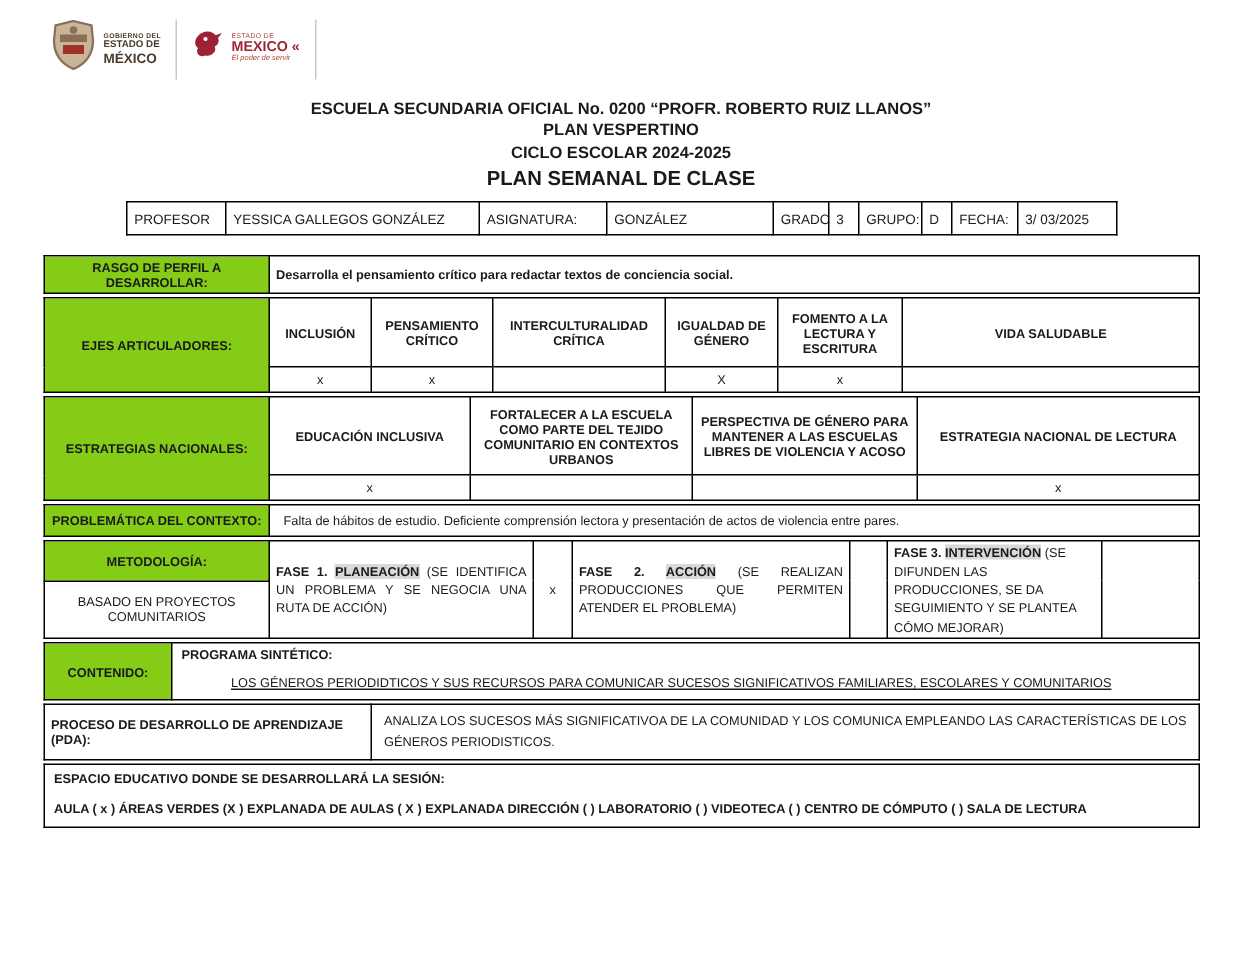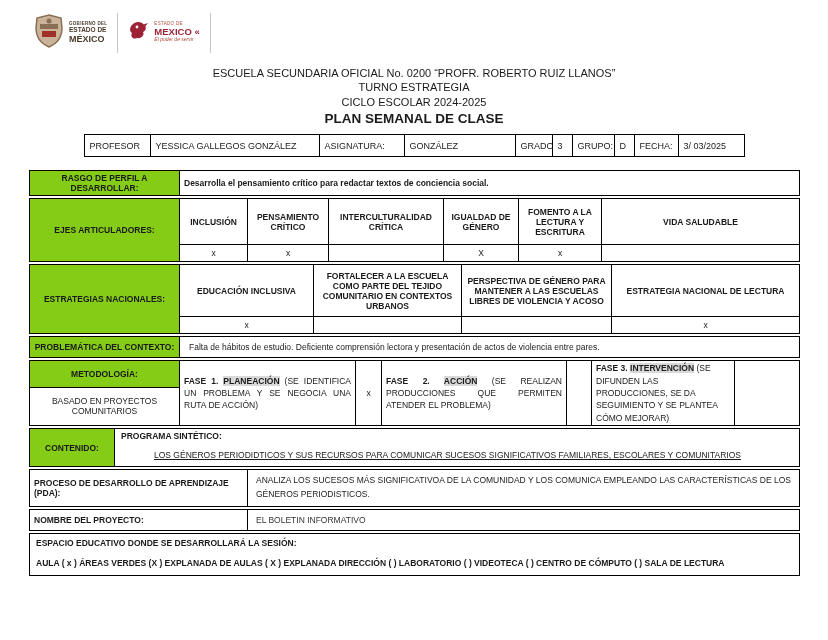--- a/index.html
+++ b/index.html
@@ -24,21 +24,21 @@
   .edomex-text { line-height: 1.1; }
   .edomex-text .small { font-size: 4.5px; color: #b04a3a; letter-spacing: .3px; }
   .edomex-text .big { font-size: 9.5px; font-weight: bold; color: #9d2235; }
   .edomex-text .tag { font-size: 5px; font-style: italic; color: #b04a3a; }
   .edu-logo { line-height: 1; }
   .edu-title { font-size: 21px; font-weight: 800; letter-spacing: .5px; color: #222; }
   .edu-sub { font-size: 4.6px; color: #999; letter-spacing: .4px; margin-top: 1px; }
 
   
   .title-block { text-align: center; margin-top: 10px; line-height: 1.3; }
-  .t-line { font-size: 11px; font-weight: normal; }
+  .t-line { font-size: 11px; font-weight: bold; }
   .t-main { font-size: 13.5px; font-weight: bold; margin-top: 1px; }
 
   
   .info-table { border-collapse: collapse; table-layout: fixed; width: 660px; margin: 7px auto 0 auto; }
   .info-table td { border: 1px solid #000; font-size: 9px; padding: 2px 5px; height: 22px; vertical-align: middle; white-space: nowrap; overflow: hidden; }
 
   
   .main-wrap { width: 770px; margin: 13px 0 0 29px; }
   .doc-table { border-collapse: collapse; table-layout: fixed; width: 770px; margin-top: 2px; }
   .doc-table td { border: 1px solid #000; font-size: 8.5px; padding: 1px 4px; vertical-align: middle; overflow: hidden; }
@@ -89,21 +89,21 @@
         <div class="small">ESTADO DE</div>
         <div class="big">MEXICO «</div>
         <div class="tag">El poder de servir</div>
       </span>
     </div>
     <div class="vdiv"></div>
   </div>
 
   <div class="title-block">
     <div class="t-line">ESCUELA SECUNDARIA OFICIAL No. 0200 “PROFR. ROBERTO RUIZ LLANOS”</div>
-    <div class="t-line">TURNO ESTRATEGIA</div>
+    <div class="t-line">PLAN VESPERTINO</div>
     <div class="t-line">CICLO ESCOLAR 2024-2025</div>
     <div class="t-main">PLAN SEMANAL DE CLASE</div>
   </div>
 
   <table class="info-table">
     <colgroup>
       <col style="width:66px">
         <col style="width:169px">
         <col style="width:85px">
         <col style="width:111px">
@@ -268,32 +268,20 @@
           <col style="width:552px">
         </colgroup>
       <tbody>
           <tr style="height:37px">
         <td style="font-weight:bold">PROCESO DE DESARROLLO DE APRENDIZAJE (PDA):</td>
         <td class="pda-val" style="padding:2px 8px">ANALIZA LOS SUCESOS MÁS SIGNIFICATIVOA DE LA COMUNIDAD Y LOS COMUNICA EMPLEANDO LAS CARACTERÍSTICAS DE LOS GÉNEROS PERIODISTICOS.</td>
       </tr>
     </tbody>
       </table>
 
-    <table class="doc-table">
-      <colgroup>
-          <col style="width:218px">
-          <col style="width:552px">
-        </colgroup>
-      <tbody>
-          <tr style="height:21px">
-        <td style="font-weight:bold">NOMBRE DEL PROYECTO:</td>
-        <td style="color:#333; padding-left:8px">EL BOLETIN INFORMATIVO</td>
-      </tr>
-    </tbody>
-      </table>
 
     <table class="doc-table">
       <colgroup>
           <col style="width:770px">
         </colgroup>
       <tbody>
           <tr style="height:42px">
         <td style="vertical-align:top; padding:2px 6px">
           <span class="esp-l1">ESPACIO EDUCATIVO DONDE SE DESARROLLARÁ LA SESIÓN:</span>
           <span class="esp-l2">AULA ( x ) ÁREAS VERDES (X ) EXPLANADA DE  AULAS ( X )  EXPLANADA DIRECCIÓN  ( )  LABORATORIO ( ) VIDEOTECA ( ) CENTRO DE CÓMPUTO ( ) SALA DE LECTURA</span>

